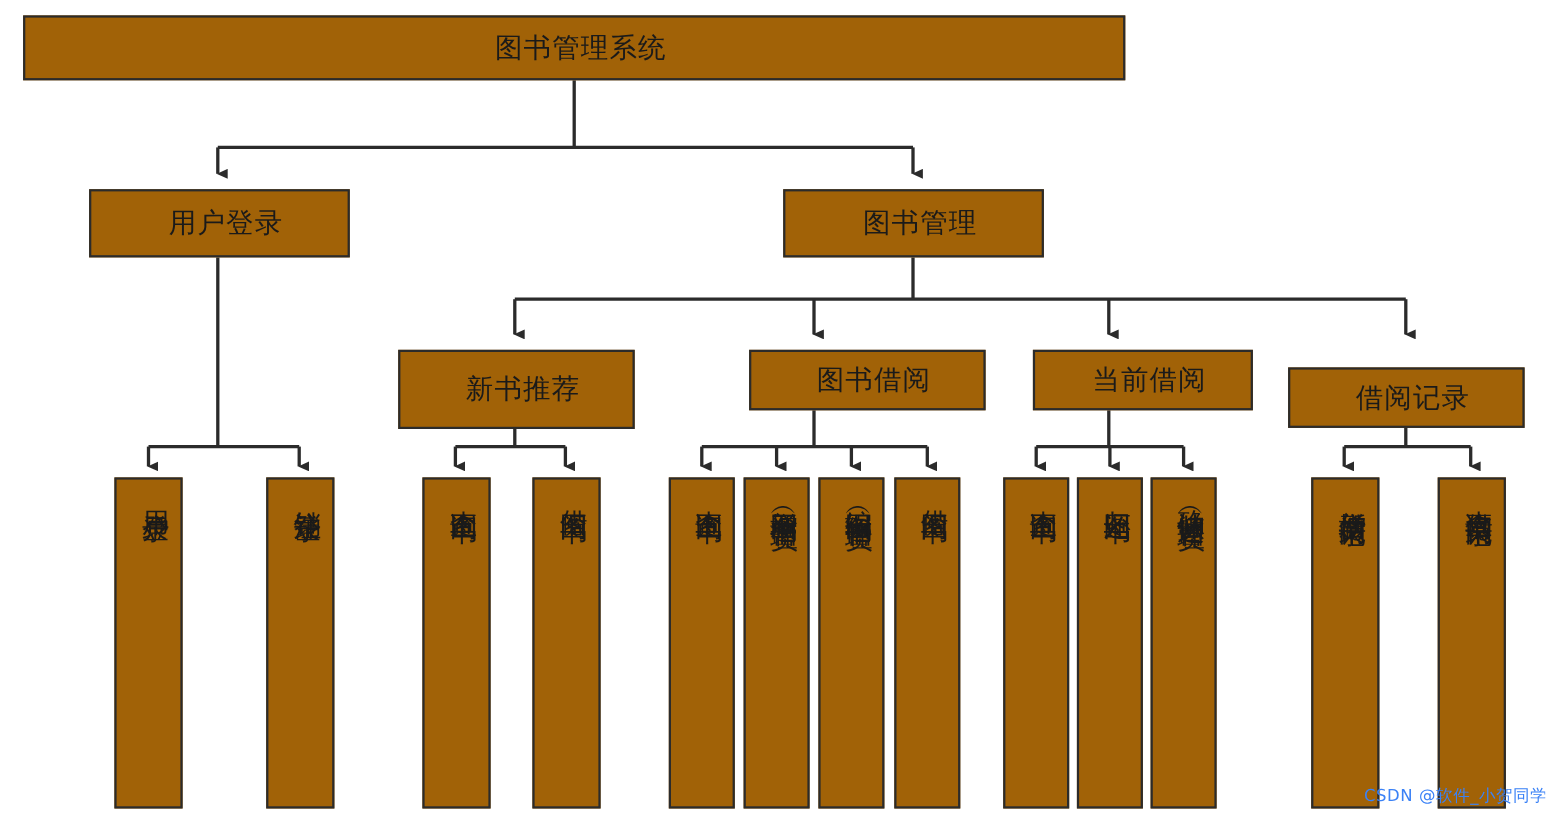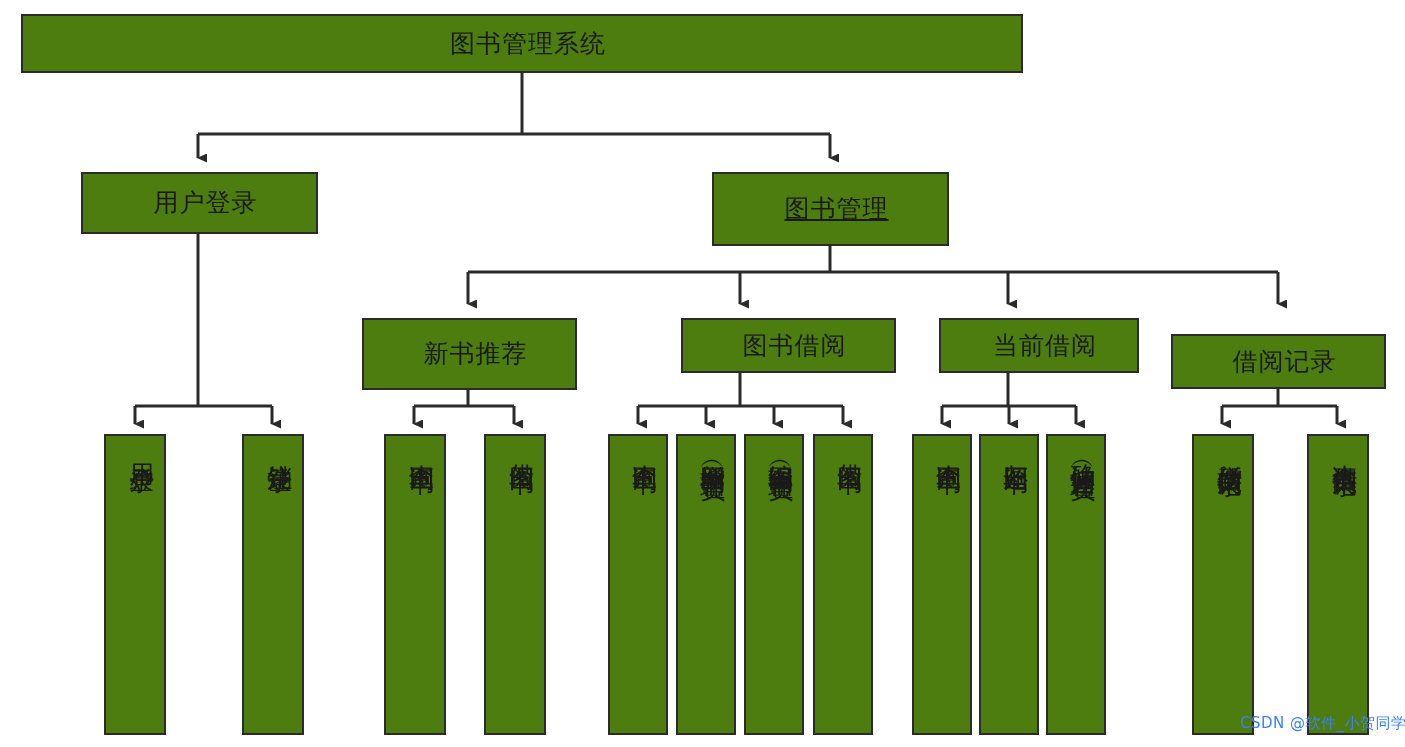--- a/index.html
+++ b/index.html
@@ -22,21 +22,21 @@
     position: absolute;
     left: 0;
     top: 0;
     width: 1405px;
     height: 747px;
     pointer-events: none;
   }
   .node {
     position: absolute;
     box-sizing: border-box;
-    background: #4d7c0f;
+    background: #a16207;
     border: 2.5px solid #2b2b2b;
     display: flex;
     align-items: center;
     justify-content: center;
     color: #1a1a1a;
     padding-left: 12px;
   }
   .node-label {
     display: block;
     text-align: center;
@@ -129,21 +129,21 @@
   </svg>
 
   <div class="node horiz" style="left:21px; top:14px; width:1002px; height:59px;">
     <span class="node-label">图书管理系统</span>
   </div>
 
   <div class="node horiz" style="left:81px; top:172px; width:237px; height:62px;">
     <span class="node-label">用户登录</span>
   </div>
 
-  <div class="node horiz" style="left:712px; top:172px; width:237px; height:74px;text-decoration:underline;">
+  <div class="node horiz" style="left:712px; top:172px; width:237px; height:62px;">
     <span class="node-label">图书管理</span>
   </div>
 
   <div class="node horiz" style="left:362px; top:318px; width:215px; height:72px;">
     <span class="node-label">新书推荐</span>
   </div>
 
   <div class="node horiz" style="left:633px; top:318px; width:215px; height:55px;margin-left:48px;">
     <span class="node-label">图书借阅</span>
   </div>

